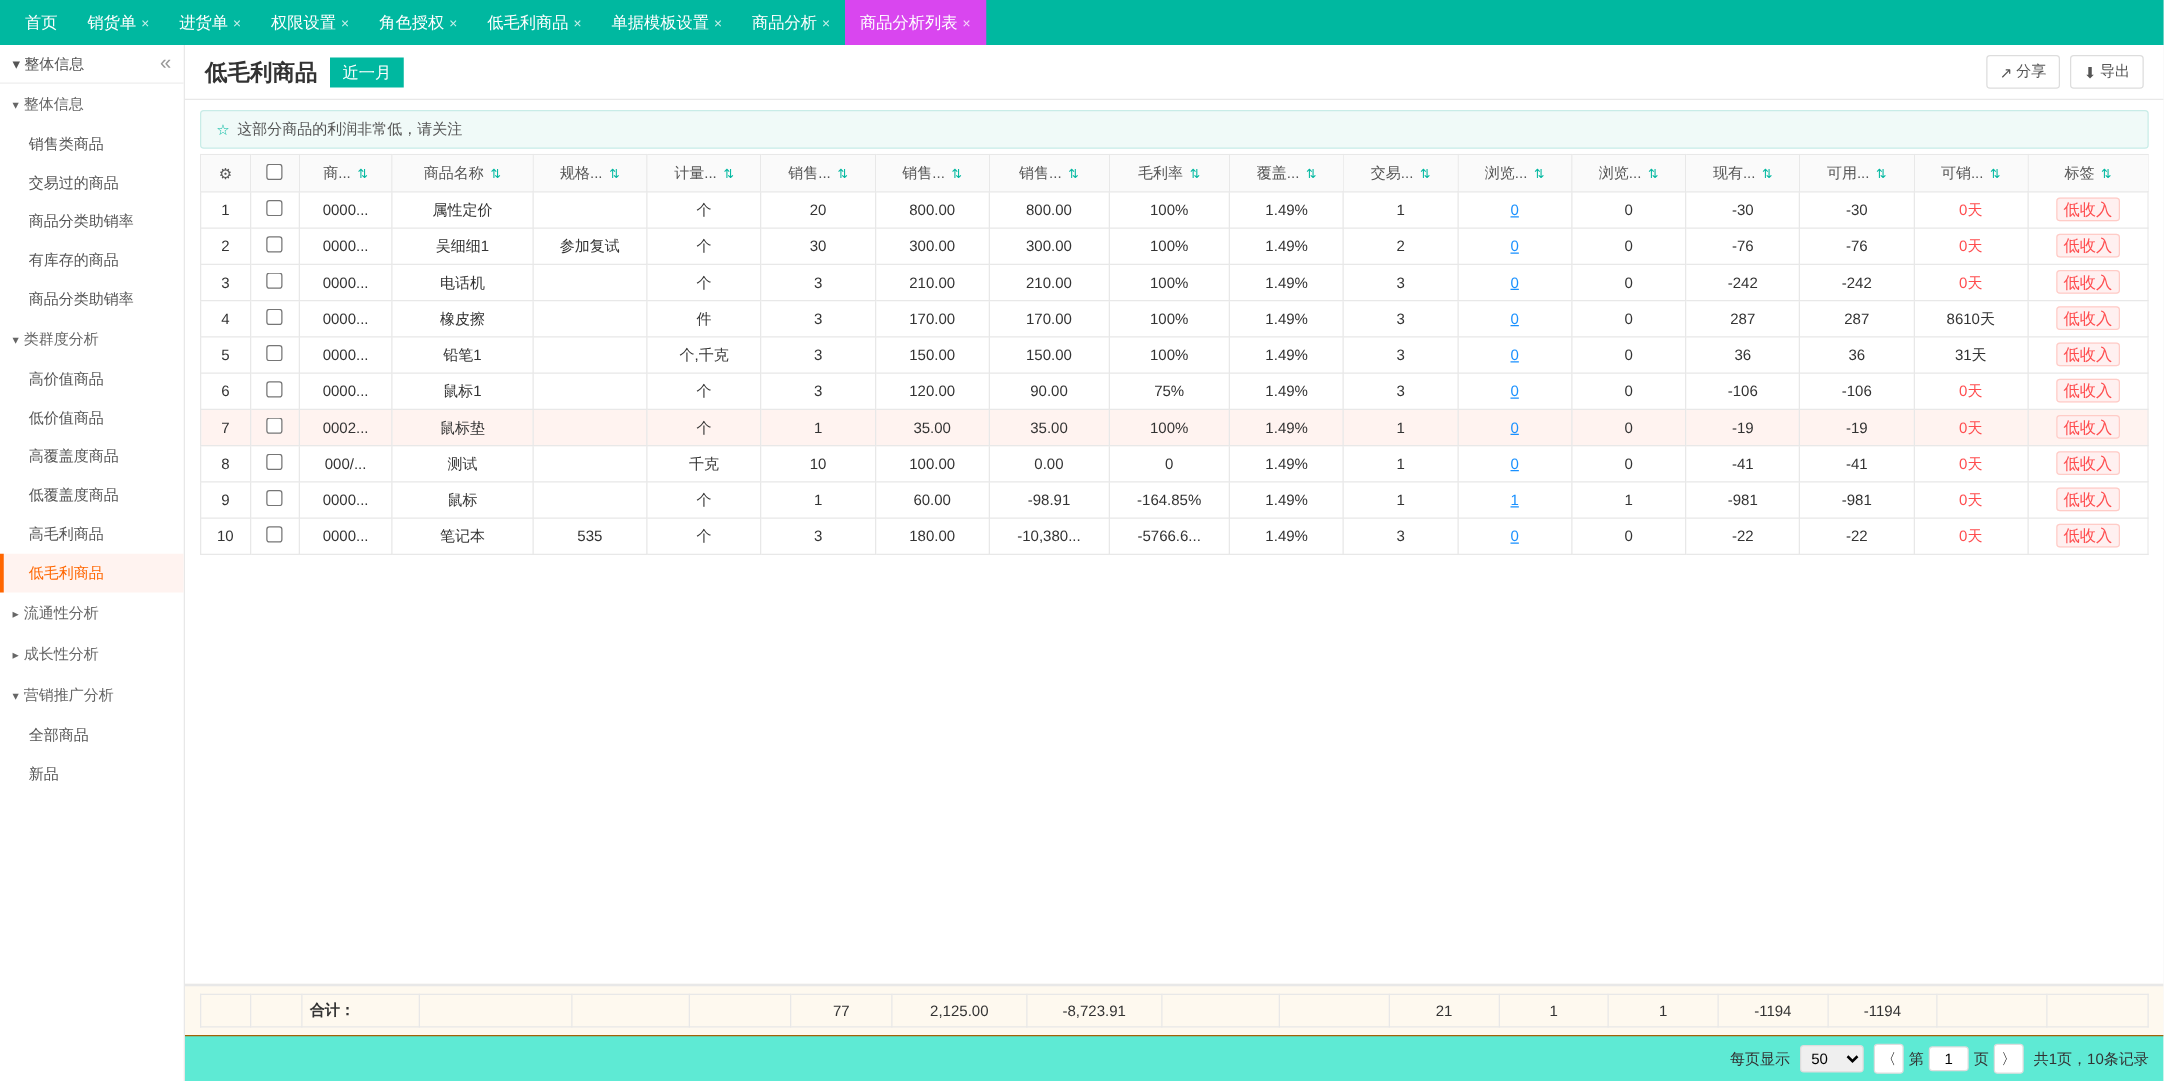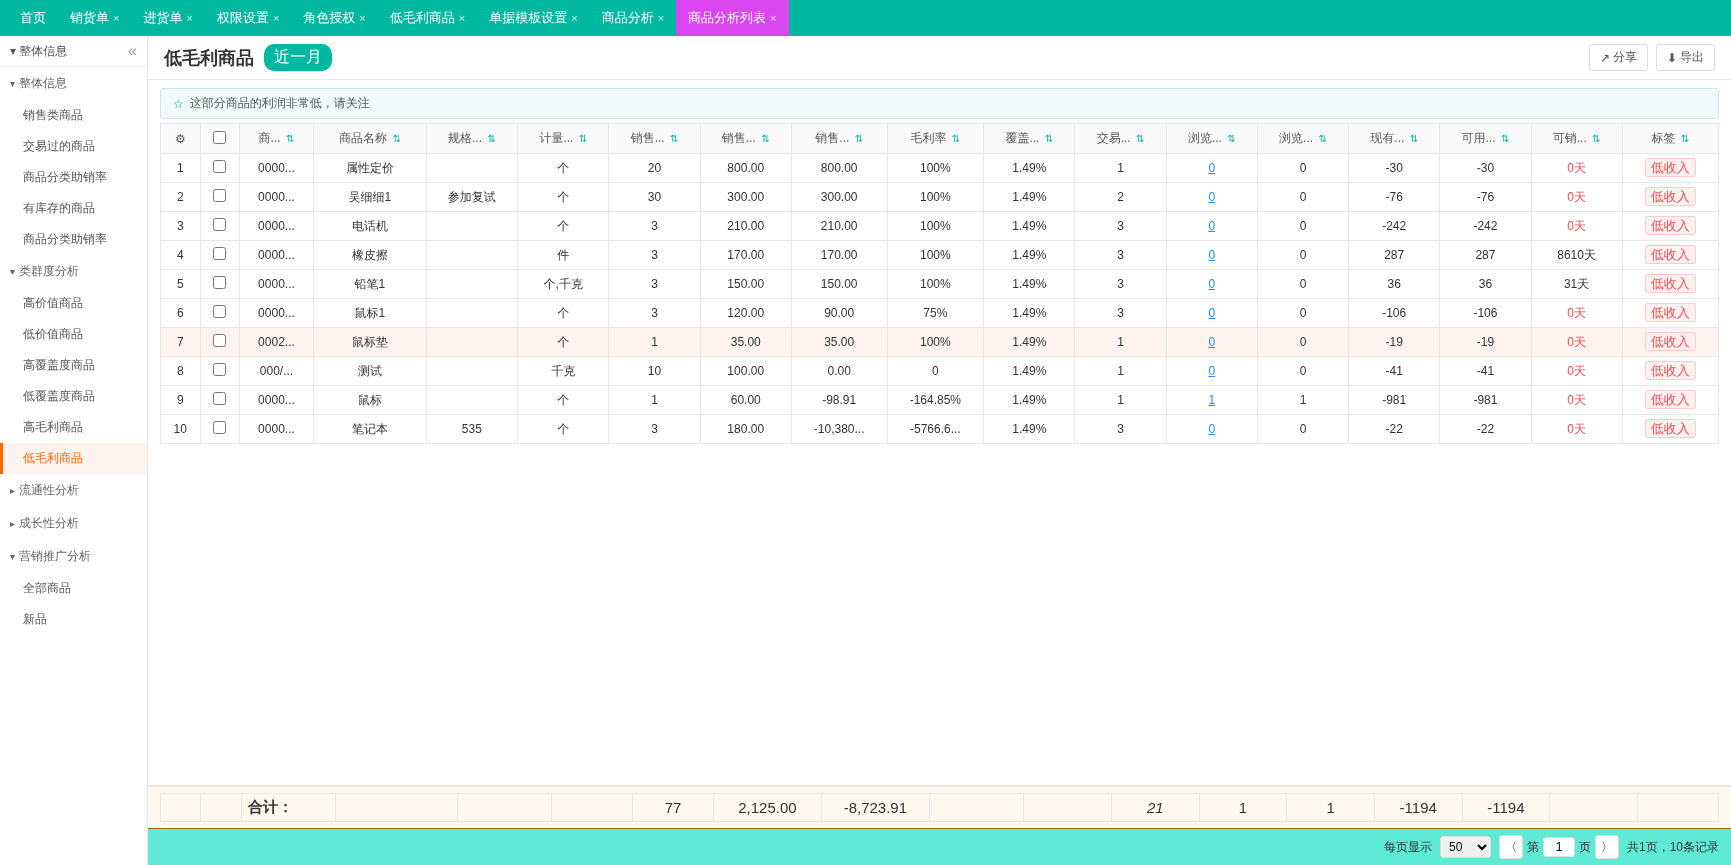--- a/index.html
+++ b/index.html
@@ -82,23 +82,23 @@
     }
     .page-title {
       font-size: 18px;
       font-weight: bold;
       color: #333;
     }
     .filter-btn {
       background: #00b8a0;
       color: #fff;
       border: none;
-      border-radius: 10px;
+      border-radius: 0;
       padding: 3px 10px;
-      font-size: 16px;
+      font-size: 13px;
       cursor: pointer;
     }
     .search-box {
       display: flex;
       align-items: center;
       border: 1px solid #ddd;
       border-radius: 3px;
       padding: 3px 8px;
       flex: 1;
       max-width: 300px;
@@ -252,21 +252,21 @@
       padding: 0 4px;
     }
 
     .footer-total-table {
       width: 100%;
       border-collapse: collapse;
     }
     .footer-total-table td {
       padding: 4px 6px;
       text-align: center;
-      font-size: 15px;
+      font-size: 12px;
     }
   </style>
 </head>
 <body>
 
 <div class="top-nav">
   <div class="nav-item">首页</div>
   <div class="nav-item">
     <span>销货单</span><span class="close-x">×</span>
   </div>
@@ -599,21 +599,21 @@
           <td style="width:30px;"></td>
           <td style="width:70px; text-align:left; font-weight:bold;">合计：</td>
           <td style="width:90px;"></td>
           <td style="width:70px;"></td>
           <td style="width:60px;"></td>
           <td style="width:60px;">77</td>
           <td style="width:80px;">2,125.00</td>
           <td style="width:80px;margin-left:20px;">-8,723.91</td>
           <td style="width:70px;"></td>
           <td style="width:65px;"></td>
-          <td style="width:65px;font-style:italic;">21</td>
+          <td style="width:65px;">21</td>
           <td style="width:65px;">1</td>
           <td style="width:65px;">1</td>
           <td style="width:65px;">-1194</td>
           <td style="width:65px;">-1194</td>
           <td style="width:65px;"></td>
           <td style="width:60px;"></td>
         </tr>
       </tbody>
         </table>
     </div>

